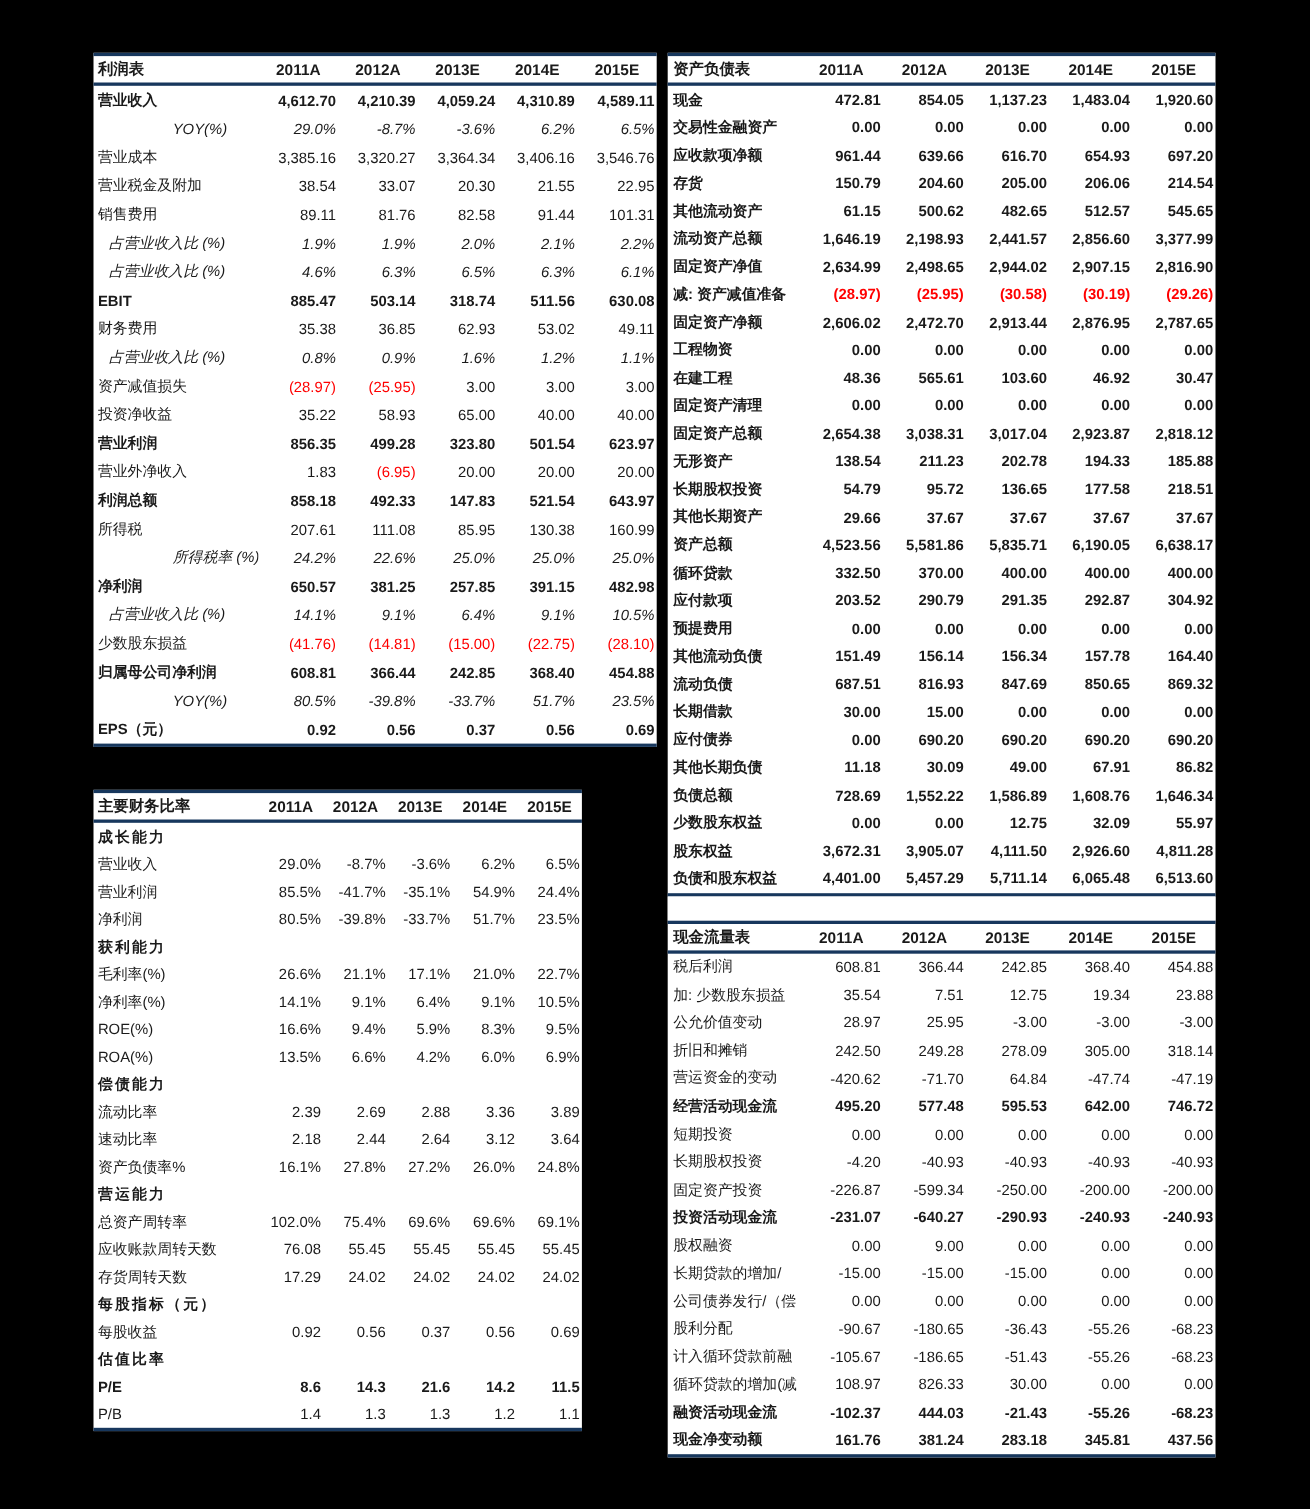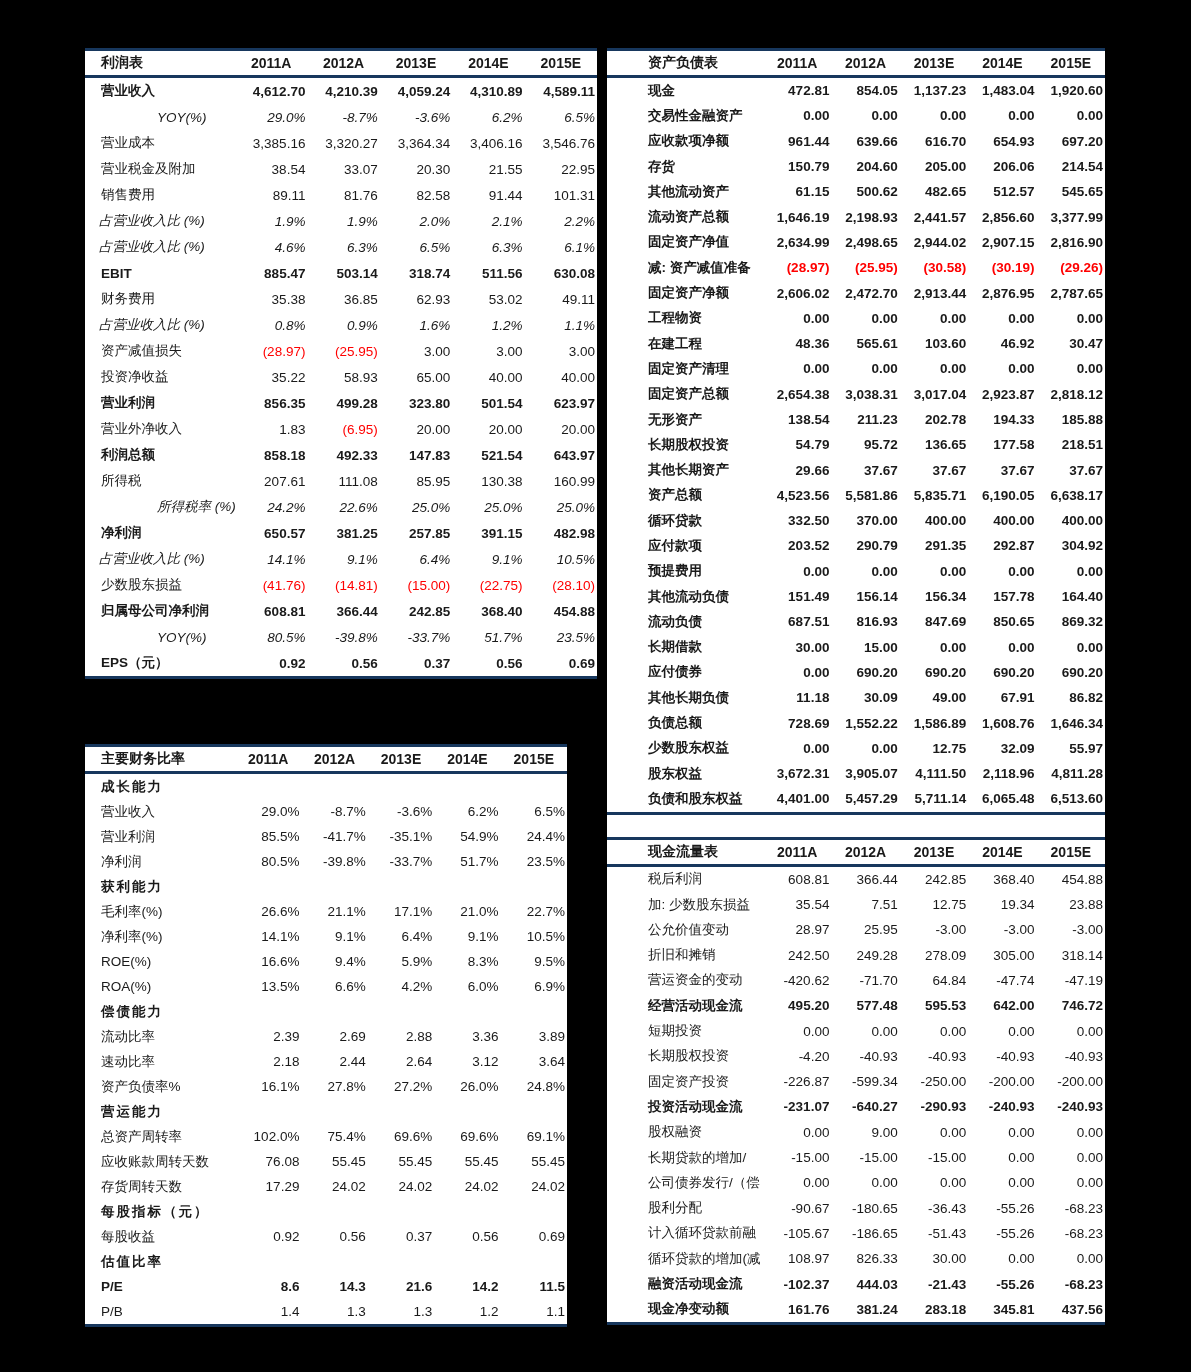--- a/index.html
+++ b/index.html
@@ -10,37 +10,37 @@
   html,body{margin:0;padding:0;}
   body{
     width:1191px;height:1372px;
     background:#000;
     position:relative;
     font-family:"Liberation Sans","DejaVu Sans",sans-serif;
     color:var(--ink);
   }
   .panel{position:absolute;background:#fff;}
   .panel-income{left:85px;top:48px;width:512px;}
-  .panel-ratios{left:85px;top:744px;width:482px;}
+  .panel-ratios{left:85px;top:718px;width:444px;}
   .panel-right{left:607px;top:48px;width:498px;}
   .thead{
     display:flex;align-items:center;
     height:24px;
     border-top:3px solid var(--navy);
     border-bottom:3px solid var(--navy);
     font-weight:bold;font-size:14px;
   }
   .thead .title{white-space:nowrap;overflow:hidden;}
   .thead .c{flex:1;text-align:center;font-size:14px;}
   .tbody{border-bottom:3px solid var(--navy);}
   .row{display:flex;align-items:center;font-size:13.5px;}
   .row .lbl{white-space:nowrap;overflow:hidden;}
   .row .v{flex:1;text-align:right;padding-right:2px;white-space:nowrap;}
-  .lt .lbl{flex:0 0 150px;padding-left:16px;box-sizing:border-box;}
-  .rt .lbl{flex:0 0 120px;padding-left:5px;box-sizing:border-box;margin-left:36px;}
+  .lt .lbl{flex:0 0 150px;padding-left:4px;box-sizing:border-box;}
+  .rt .lbl{flex:0 0 120px;padding-left:5px;box-sizing:border-box;}
   .income .row{height:26px;}
   .ratios .row{height:25px;}
   .balance .row{height:25.3px;font-weight:bold;}
   .cashflow .row{height:25.3px;}
   .row.b{font-weight:bold;}
   .row.i{font-style:italic;}
   .row.sec .lbl{font-weight:bold;letter-spacing:2px;}
   .lbl.ind1{padding-left:14px;}
   .lbl.ind2{padding-left:72px;}
   .v.red{color:var(--red);}
@@ -664,21 +664,21 @@
           <span class="v">0.00</span>
           <span class="v">12.75</span>
           <span class="v">32.09</span>
           <span class="v">55.97</span>
         </div>
         <div class="row">
           <span class="lbl">股东权益</span>
           <span class="v">3,672.31</span>
           <span class="v">3,905.07</span>
           <span class="v">4,111.50</span>
-          <span class="v">2,118.96</span>
+          <span class="v">2,926.60</span>
           <span class="v">4,811.28</span>
         </div>
         <div class="row b">
           <span class="lbl">负债和股东权益</span>
           <span class="v">4,401.00</span>
           <span class="v">5,457.29</span>
           <span class="v">5,711.14</span>
           <span class="v">6,065.48</span>
           <span class="v">6,513.60</span>
         </div>

